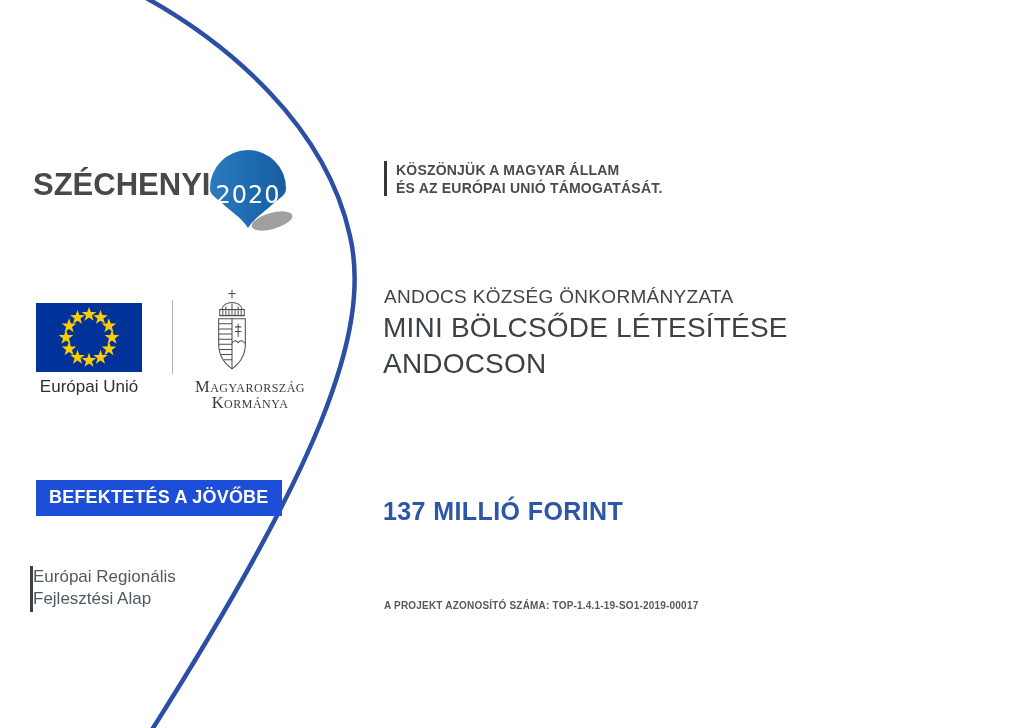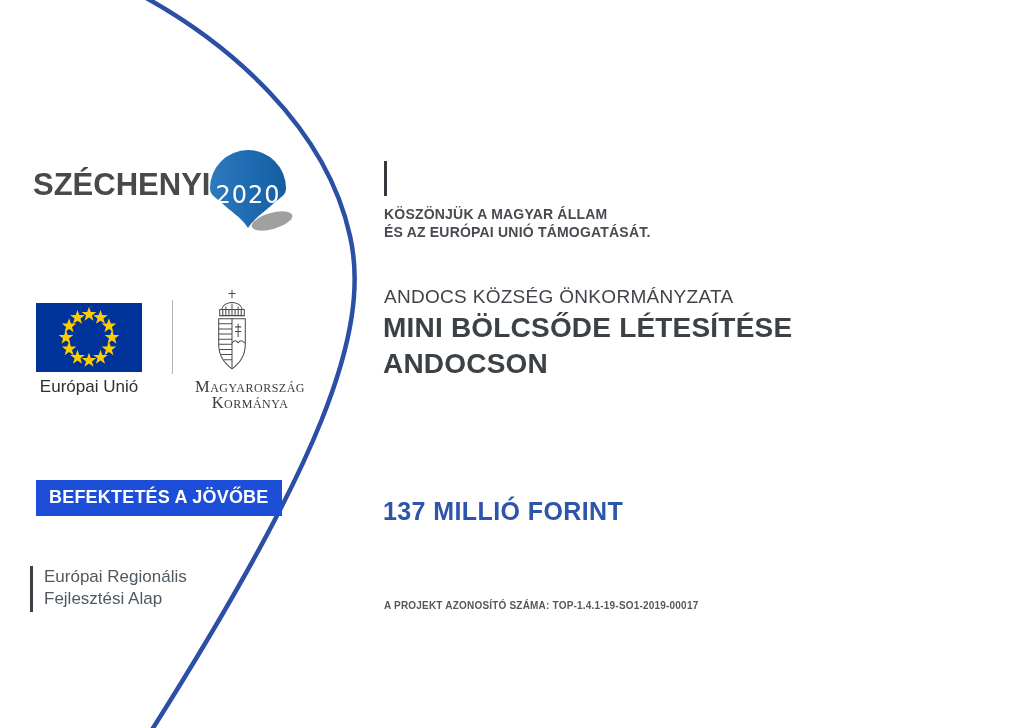--- a/index.html
+++ b/index.html
@@ -13,21 +13,21 @@
   .curve-svg{left:0;top:0;width:1024px;height:728px;pointer-events:none;}
 
   
   .sz-wordmark{
     left:33px;top:167px;font-size:31px;font-weight:800;letter-spacing:0px;
     color:#48494b;white-space:nowrap;
   }
   .pin-svg{left:196px;top:140px;width:112px;height:98px;}
 
   
-  .thanks{left:384px;top:161px;display:flex;gap:9px;flex-direction:column;}
+  .thanks{left:384px;top:161px;display:flex;gap:9px;}
   .thanks .vbar{width:3px;height:35px;background:#34383c;}
   .thanks .txt{
     font-size:14px;line-height:17.5px;letter-spacing:.2px;font-weight:600;
     color:#474b50;white-space:nowrap;padding-top:1px;
   }
 
   
   .eu-flag{left:36px;top:303px;width:106px;height:69px;}
   .eu-label{left:30px;top:377px;width:118px;text-align:center;font-size:17px;color:#2d3033;}
   .divider{left:172px;top:300px;width:1px;height:74px;background:#b5b5b5;}
@@ -39,28 +39,28 @@
   }
 
   
   .badge{
     left:36px;top:480px;background:#1d4ed8;color:#ffffff;
     font-size:18px;font-weight:800;letter-spacing:.2px;
     padding:7px 13px 8px 13px;white-space:nowrap;
   }
 
   
-  .fund{left:30px;top:566px;display:flex;gap:11px;}
+  .fund{left:30px;top:566px;display:flex;}
   .fund .vbar{width:3px;height:46px;background:#3b4045;}
   .fund .txt{font-size:17px;line-height:22px;color:#4f5961;white-space:nowrap;}
 
   
   .beneficiary{left:384px;top:286px;font-size:19px;letter-spacing:.3px;color:#3f4347;white-space:nowrap;}
   .title{
-    left:383px;top:310px;font-size:28px;line-height:36px;font-weight:700;
+    left:383px;top:310px;font-size:28px;line-height:36px;font-weight:400;
     letter-spacing:.2px;color:#3c4145;white-space:nowrap;
   }
   .grant-label{left:384px;top:469px;font-size:20px;letter-spacing:.1px;color:#3f4347;white-space:nowrap;}
   .grant-amount{left:383px;top:497px;font-size:25px;font-weight:800;letter-spacing:.4px;color:#2d55a8;white-space:nowrap;}
   .project-id{left:384px;top:600px;font-size:10px;font-weight:700;letter-spacing:.2px;color:#55585c;white-space:nowrap;}
 </style>
 </head>
 <body>
 
 <div class="page">

